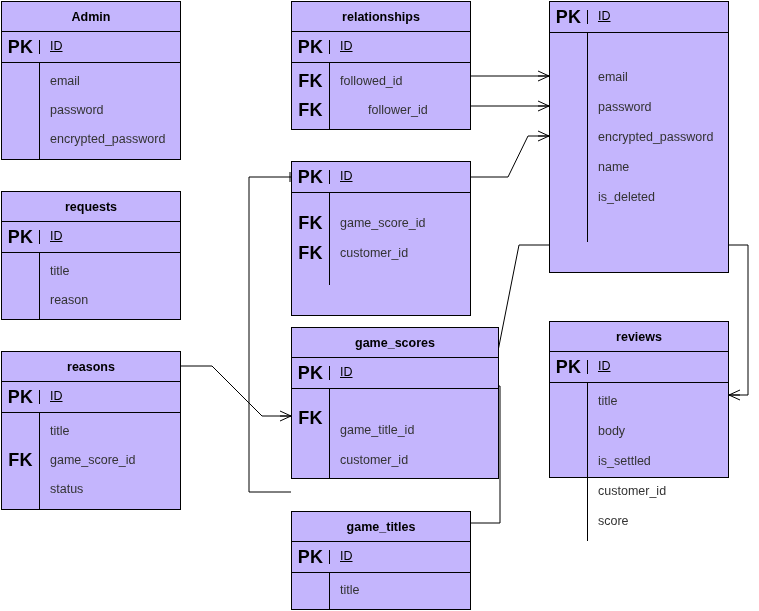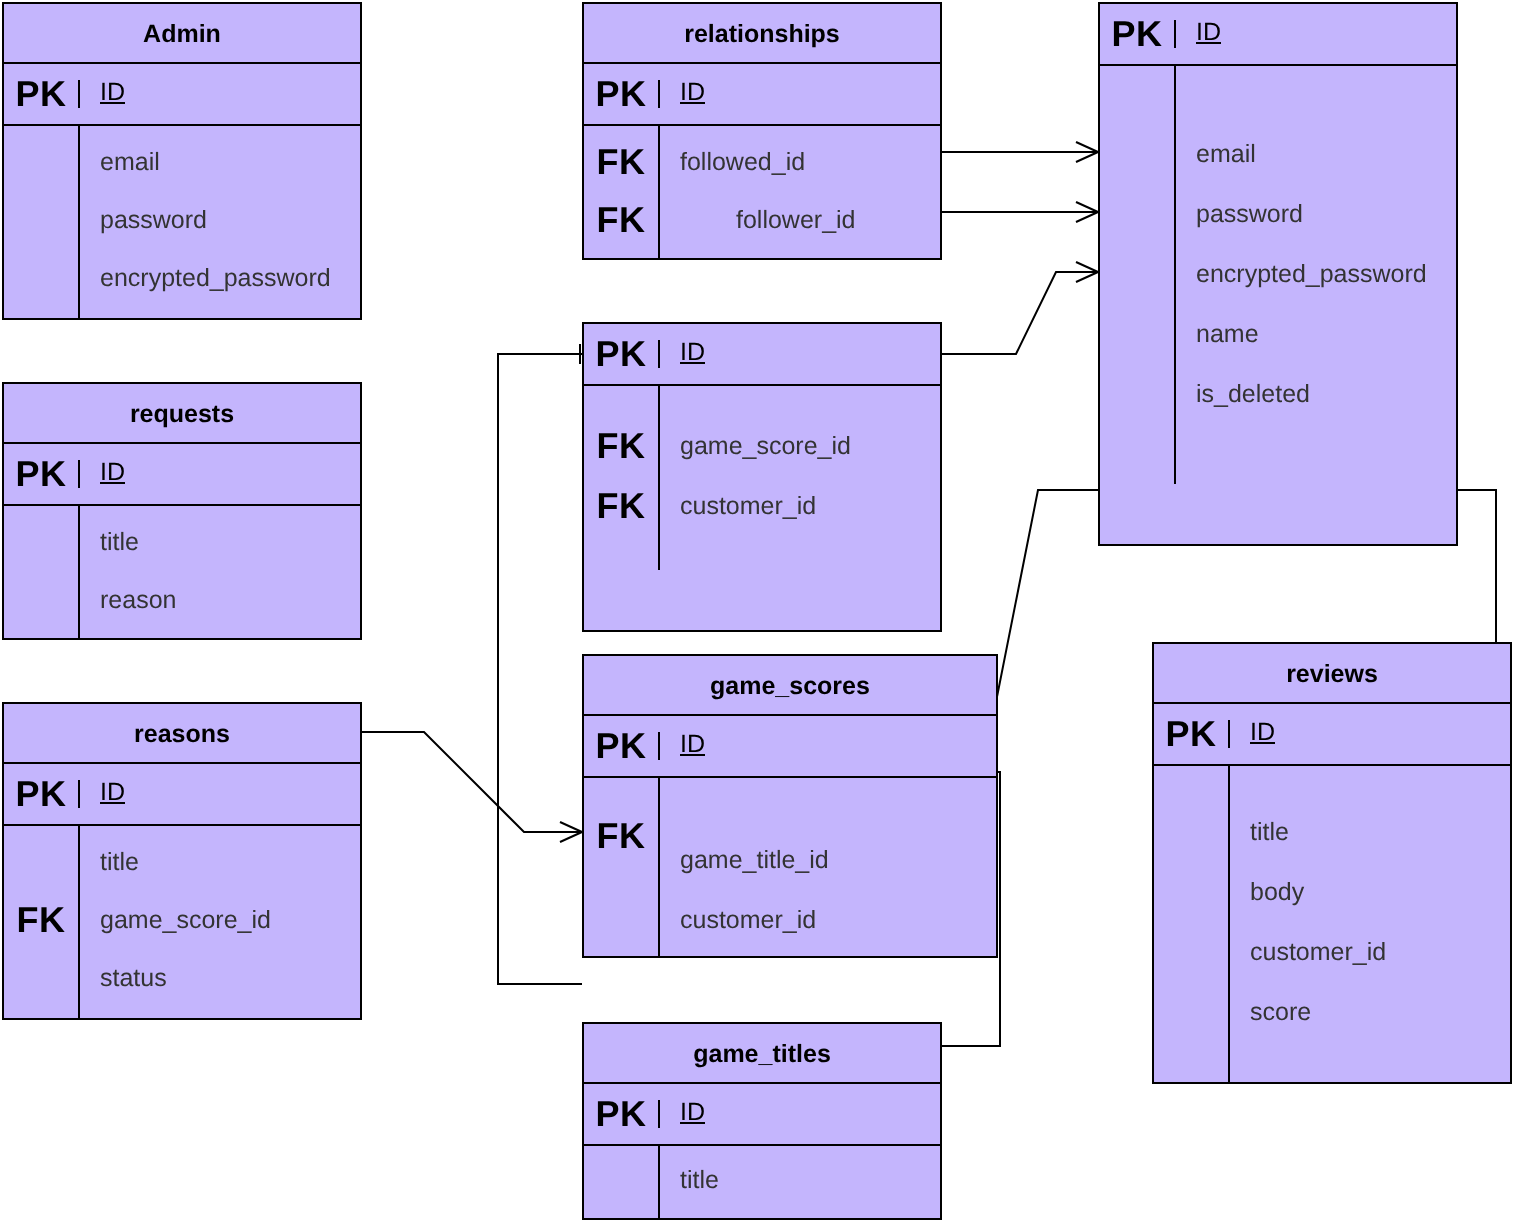--- a/index.html
+++ b/index.html
@@ -316,38 +316,39 @@
           </div>
           <div class="field-col">
             <div class="attr-line field-name" style="height: 30px;">email</div>
             <div class="attr-line field-name" style="height: 30px;">password</div>
             <div class="attr-line field-name" style="height: 30px;">encrypted_password</div>
             <div class="attr-line field-name" style="height: 30px;">name</div>
             <div class="attr-line field-name" style="height: 30px;">is_deleted</div>
           </div>
         </div>
       </div>
-      <div class="entity" style="left: 576px; top: 321px; width: 180px; height: 221px;">
+      <div class="entity" style="left: 549px; top: 321px; width: 180px; height: 157px;">
         <div class="entity-title" style="height: 30px;">reviews</div>
         <div class="pk-row" style="height: 31px;">
           <div class="key-col">PK</div>
           <div class="field-col">
             <span class="pk-name">ID</span>
           </div>
         </div>
         <div class="attr-block" style="height: 158px;">
           <div class="key-col">
             <div class="attr-line key-label" style="height: 30px; justify-content: center;"></div>
             <div class="attr-line key-label" style="height: 30px; justify-content: center;"></div>
             <div class="attr-line key-label" style="height: 30px; justify-content: center;"></div>
             <div class="attr-line key-label" style="height: 30px; justify-content: center;"></div>
             <div class="attr-line key-label" style="height: 30px; justify-content: center;"></div>
           </div>
           <div class="field-col">
             <div class="attr-line field-name" style="height: 30px;">title</div>
             <div class="attr-line field-name" style="height: 30px;">body</div>
+            <div class="attr-line field-name" style="height: 30px;">is_settled</div>
             <div class="attr-line field-name" style="height: 30px;">customer_id</div>
             <div class="attr-line field-name" style="height: 30px;">score</div>
           </div>
         </div>
       </div>
     </div>
 </div>
 
 </body></html>

